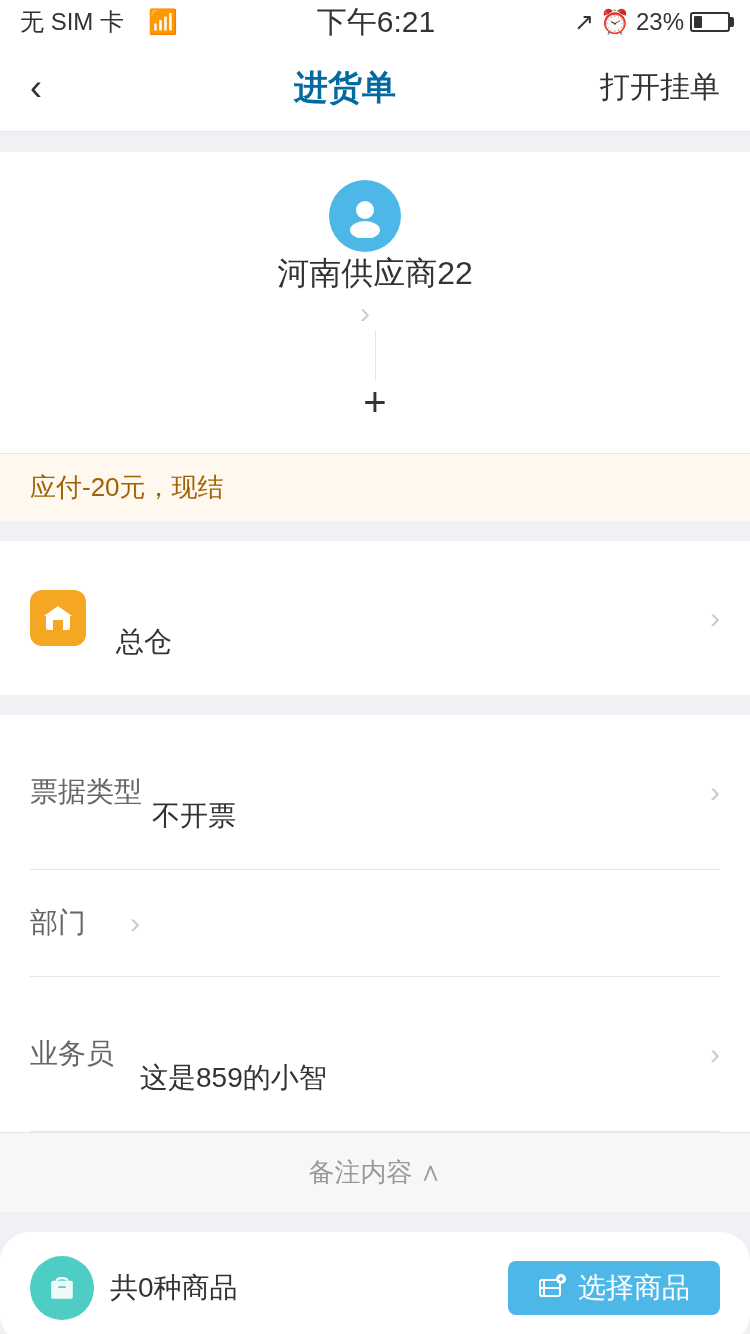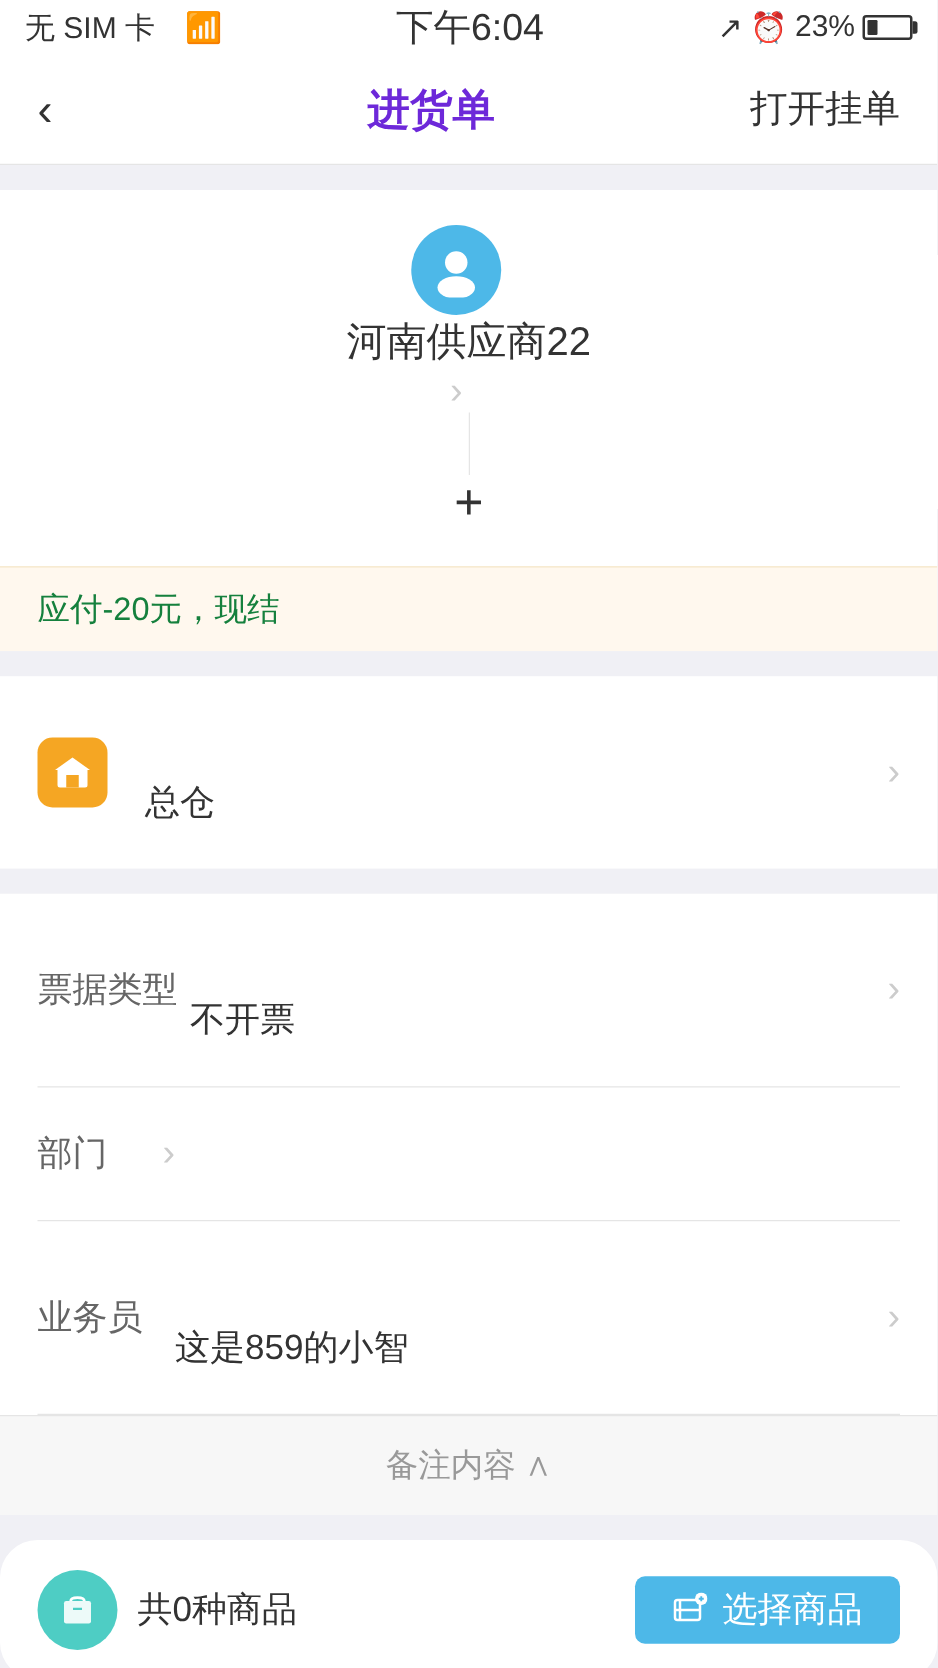--- a/index.html
+++ b/index.html
@@ -49,21 +49,21 @@
     }
     .nav-back {
       font-size: 36px;
       color: #333;
       cursor: pointer;
       width: 60px;
     }
     .nav-title {
       font-size: 34px;
       font-weight: 600;
-      color: #6d28d9;
+      color: #0369a1;
     }
     .nav-action {
       font-size: 30px;
       color: #333;
       cursor: pointer;
     }
 
     
     .section-gap { height: 20px; background: #f0f0f5; }
     .thin-line { height: 1px; background: #e5e5e5; margin: 0 30px; }
@@ -108,21 +108,21 @@
     }
     .vertical-divider {
       width: 1px; height: 50px; background: #e5e5e5; margin: 0 10px;
     }
 
     
     .alert-banner {
       background: #fff8ee;
       padding: 16px 30px;
       font-size: 26px;
-      color: #15803d;
+      color: #a16207;
       border-top: 1px solid #f5e6c8;
     }
 
     
     .form-section { background: #fff; }
     .form-row {
       display: flex;
       align-items: center;
       padding: 34px 30px;
       cursor: pointer;
@@ -216,21 +216,21 @@
     }
   </style>
 </head>
 <body>
 
 <div class="status-bar">
   <div class="status-left">
     <span>无 SIM 卡</span>
     <span>📶</span>
   </div>
-  <div class="status-center">下午6:04</div>
+  <div class="status-center">下午6:21</div>
   <div class="status-right">
     <span>↗</span>
     <span>⏰</span>
     <span>23%</span>
     <div class="battery-icon">
       <div class="battery-fill"></div>
     </div>
   </div>
 </div>
 

